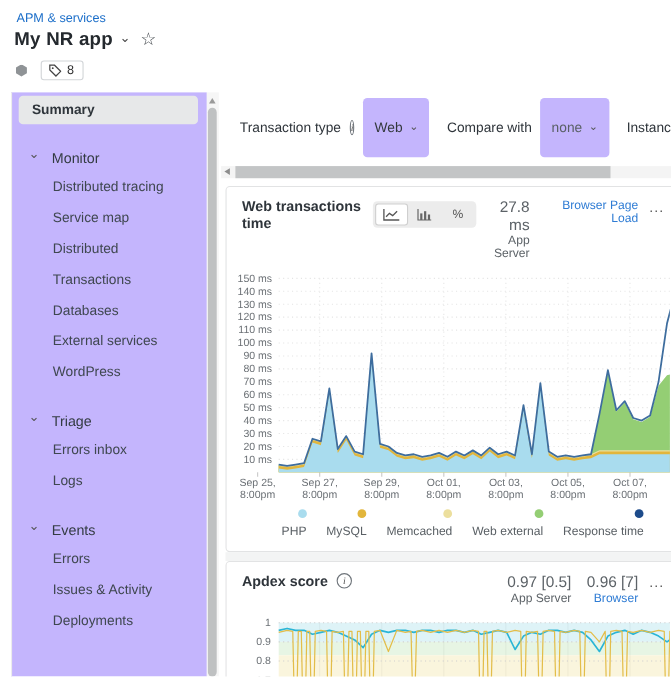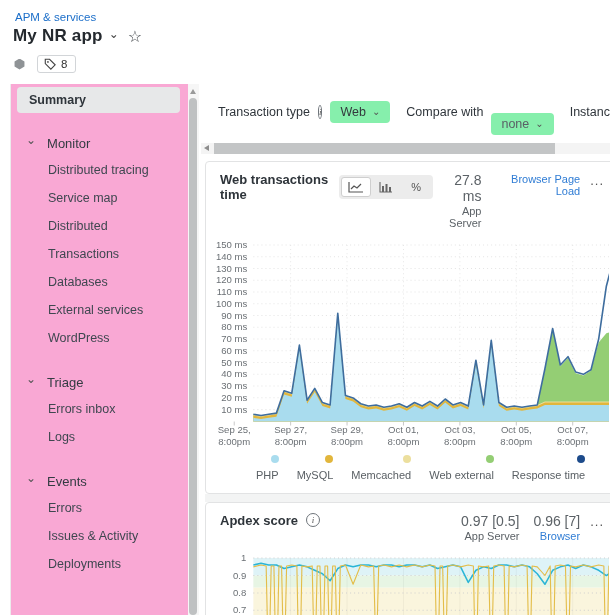--- a/index.html
+++ b/index.html
@@ -14,21 +14,21 @@
   .title-caret { font-size:12px; color:#444; margin-left:-3px; transform:translateY(-2px); }
   .star { font-size:16px; color:#3c4146; cursor:pointer; }
   .meta-row { position:absolute; left:14px; top:55px; display:flex; align-items:center; gap:12px; }
   .hex { width:11px; height:11px; background:#8f9396;
     clip-path:polygon(50% 0,95% 27%,95% 73%,50% 100%,5% 73%,5% 27%); }
   .tag-badge { display:flex; align-items:center; gap:5px; border:1px solid #d2d5d8; border-radius:3px;
     padding:2px 8px 2px 6px; font-size:11.5px; color:#333; cursor:pointer; background:#fff; }
 
   
   .sidebar { position:absolute; left:10px; top:84px; width:178px; height:531px;
-    border-left:1px solid #ececec; padding-top:3px; background:#f9a8d4; }
+    border-left:1px solid #ececec; padding-top:3px; background:#c4b5fd; }
   .side-summary { margin:0 8px 4px 6px; background:#e7e8e9; border-radius:4px; height:26px;
     display:flex; align-items:center; padding-left:12px; font-size:12.5px; font-weight:600; color:#2f353b; cursor:pointer; }
   .side-section { height:26px; margin-top:17px; display:flex; align-items:center; gap:11px;
     padding-left:15px; font-size:13px; font-weight:500; color:#333b42; cursor:pointer; }
   .chev { font-size:12px; color:#555; line-height:6px; transform:translateY(-3px); }
   .side-item { height:28px; display:flex; align-items:center; padding-left:37px;
     font-size:12.5px; color:#3f4750; cursor:pointer; }
   .new-badge { margin-left:9px; background:#dfeafb; color:#2465bd; font-size:11px;
     padding:1px 7px 2px; border-radius:3px; }
 
@@ -38,24 +38,24 @@
     border-left:3.5px solid transparent; border-right:3.5px solid transparent; border-bottom:5px solid #9a9a9a; }
   .vscroll .thumb { position:absolute; top:14px; bottom:0; left:1px; width:8px; background:#bfc1c2; border-radius:4px; }
 
   
   .main { position:absolute; left:199px; top:80px; width:411px; height:535px; background:#fff; }
   .controls { display:flex; align-items:center; gap:8px; padding:9px 0 2px 19px; white-space:nowrap; }
   .ctl-label { font-size:12.5px; font-weight:400; color:#2f353b; }
   .info { display:inline-flex; justify-content:center; align-items:center; width:14px; height:14px;
     border:1px solid #6e747a; border-radius:50%; font-size:9px; color:#555; font-style:italic;
     font-family:"Liberation Serif", serif; cursor:pointer; }
-  .pill { background:#86efac; border-radius:4px; padding:4px 10px; font-size:12.5px; color:#33383d;
+  .pill { background:#c4b5fd; border-radius:4px; padding:20px 10px; font-size:12.5px; color:#33383d;
     display:flex; align-items:flex-end; gap:6px; cursor:pointer; }
   .pill .pcaret { font-size:10px; color:#555; transform:translateY(-2px); }
-  .pill.dim { color:#5a6066;margin-top:24px; }
+  .pill.dim { color:#5a6066; }
   .gap1 { width:14px; } .gap2 { width:16px; }
 
   .hscroll { position:relative; height:11px; margin:6px 0 0 2px; background:#f4f4f4; }
   .hscroll .arrow-left { position:absolute; left:3px; top:2px; width:0; height:0;
     border-top:3.5px solid transparent; border-bottom:3.5px solid transparent; border-right:5px solid #8d8d8d; }
   .hscroll .thumb { position:absolute; left:13px; top:0; height:11px; width:341px; background:#c3c5c6; }
 
   .cards { margin:7px 0 0 6px; }
   .card { background:#fff; border:1px solid #e2e3e4; border-radius:4px; width:412px; }
   .card-gap { height:8px; background:#f3f4f4; width:412px; }

